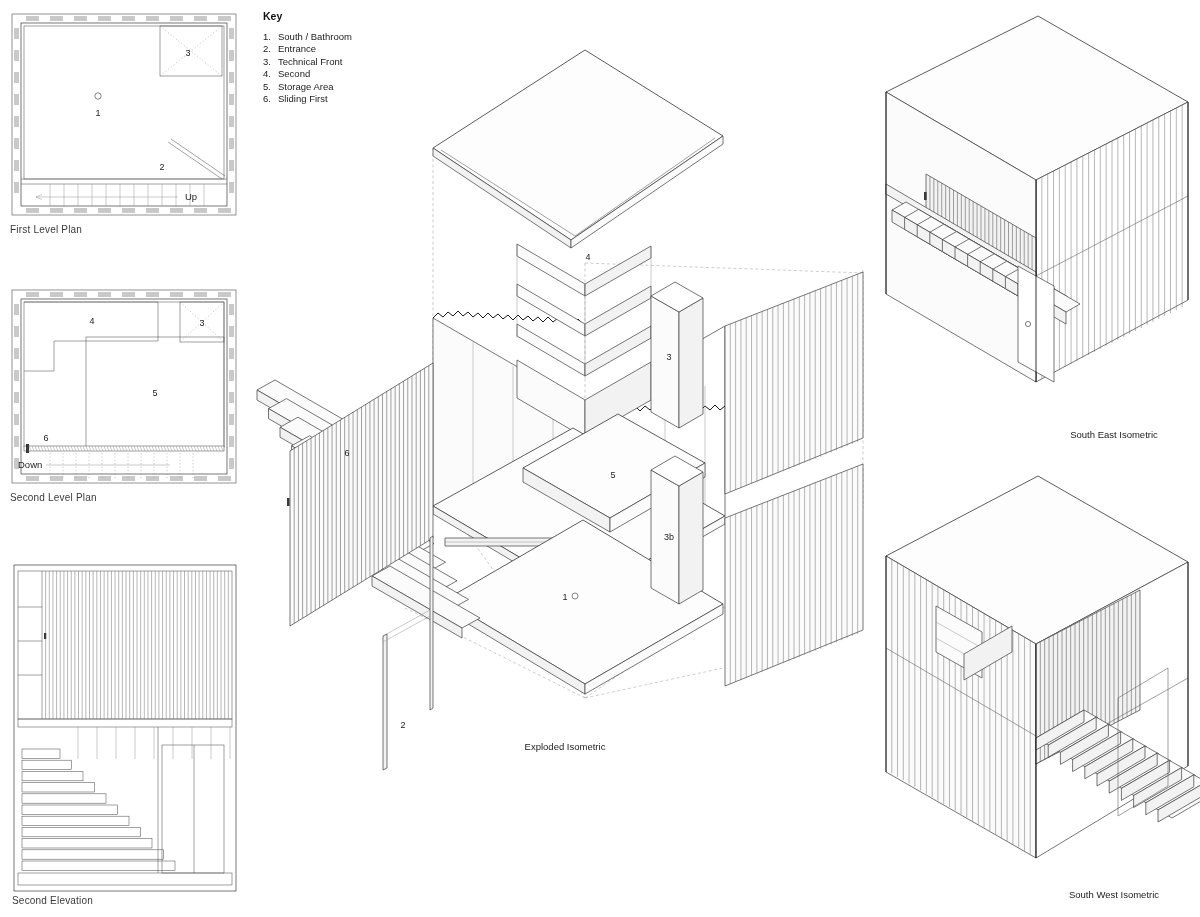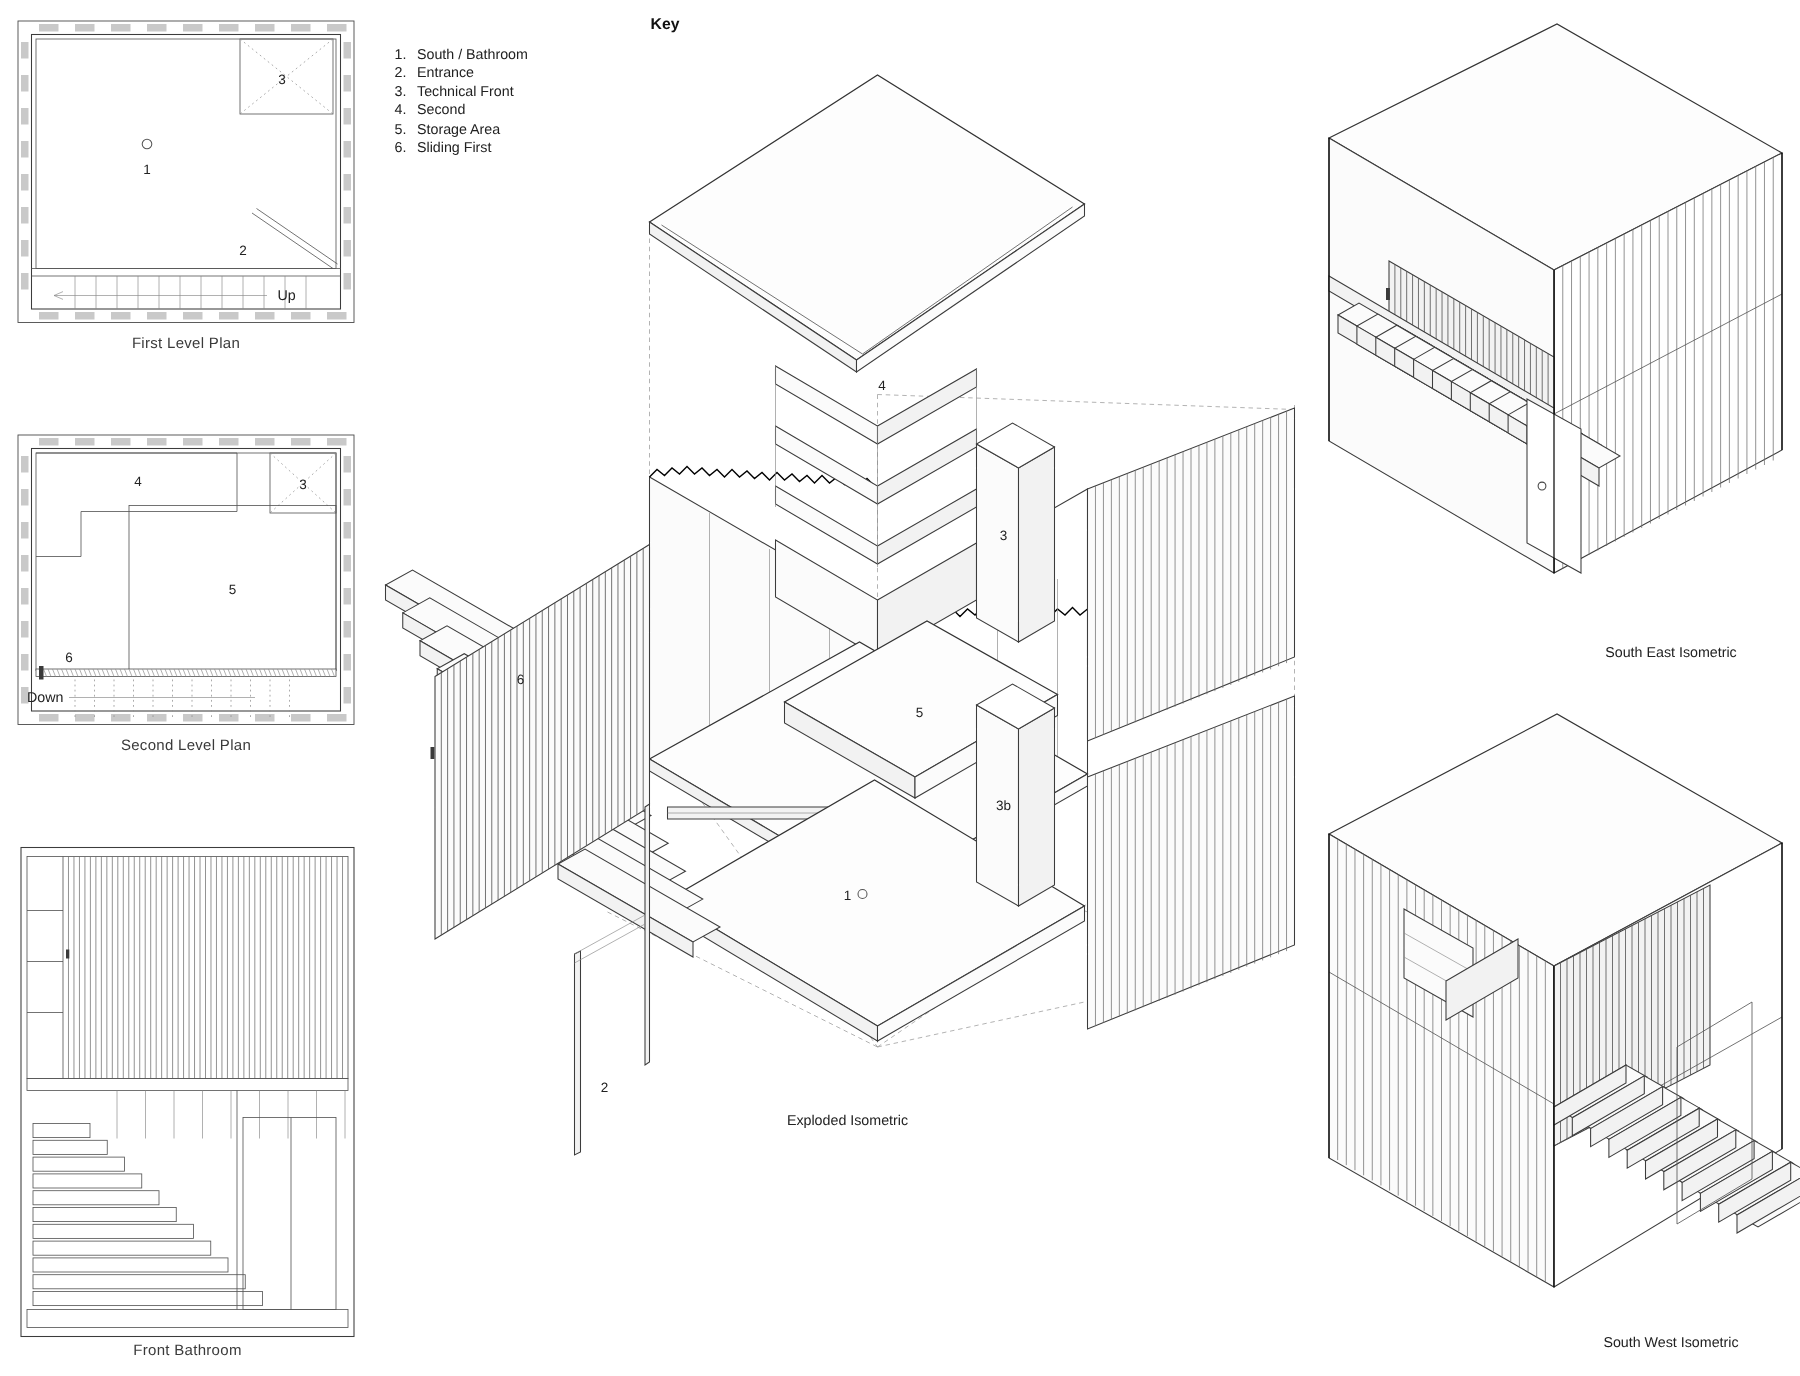--- a/index.html
+++ b/index.html
@@ -1,23 +1,23 @@
 <!DOCTYPE html>
 <html><head>
 <meta charset="utf-8">
 <style>
   html,body{margin:0;padding:0;background:#ffffff;}
   body{width:1200px;height:917px;position:relative;overflow:hidden;
        font-family:"Liberation Sans","DejaVu Sans",sans-serif;color:#2b2b2b;}
   .sheet{position:absolute;inset:0;}
   .panel{position:absolute;}
-  .caption{position:absolute;font-size:10px;color:#3a3a3a;text-align:center;
+  .caption{position:absolute;font-size:10px;color:#3a3a3a;text-align:left;
            letter-spacing:.2px;white-space:nowrap;}
   .key{position:absolute;left:263px;top:10px;width:190px;}
-  .key-title{font-size:10.5px;font-weight:bold;color:#111;margin:0 0 9px 0;text-align:right;}
+  .key-title{font-size:10.5px;font-weight:bold;color:#111;margin:0 0 9px 0;}
   .key-list{list-style:none;margin:0;padding:0;}
   .key-list li{display:flex;font-size:9.5px;line-height:12.4px;color:#222;}
   .key-num{width:15px;flex:0 0 15px;}
   .key-txt{flex:1;}
   svg{display:block;overflow:visible;}
   .ln{fill:none;stroke:#000;stroke-width:.8;}
   .lnf{fill:none;stroke:#555;stroke-width:.55;}
   .lnt{fill:none;stroke:#8a8a8a;stroke-width:.45;}
   .dash{fill:none;stroke:#9a9a9a;stroke-width:.5;stroke-dasharray:3 2.5;}
   .dot{fill:none;stroke:#8f8f8f;stroke-width:.5;stroke-dasharray:1.2 2.2;}
@@ -381,21 +381,21 @@
           <rect x="10" y="286.8" width="141.5" height="9.4" class="lnf"></rect>
           <rect x="10" y="298" width="153" height="9.4" class="lnf"></rect>
         </g>
 
       <rect class="lnf" x="150" y="182" width="62" height="128"></rect>
       <line class="lnf" x1="182" y1="182" x2="182" y2="310"></line>
       <line class="lnf" x1="146" y1="164" x2="146" y2="310"></line>
 
       <rect class="lnf" x="6" y="310" width="214" height="12"></rect>
     </svg>
-    <div class="caption" style="left:0;top:332px;width:226px;">Front Bathroom</div>
+    <div class="caption" style="left:0;top:332px;width:226px;">Second Elevation</div>
   </div>
 
   <div class="panel" style="left:255px;top:8px;">
     <svg width="620" height="760" viewBox="0 0 620 760">
 
       <g class="dash">
         <line x1="178" y1="140" x2="178" y2="480"></line>
         <line x1="330" y1="255" x2="330" y2="690"></line>
         <line x1="608" y1="262" x2="608" y2="500"></line>
         <line x1="178" y1="478" x2="330" y2="690"></line>

